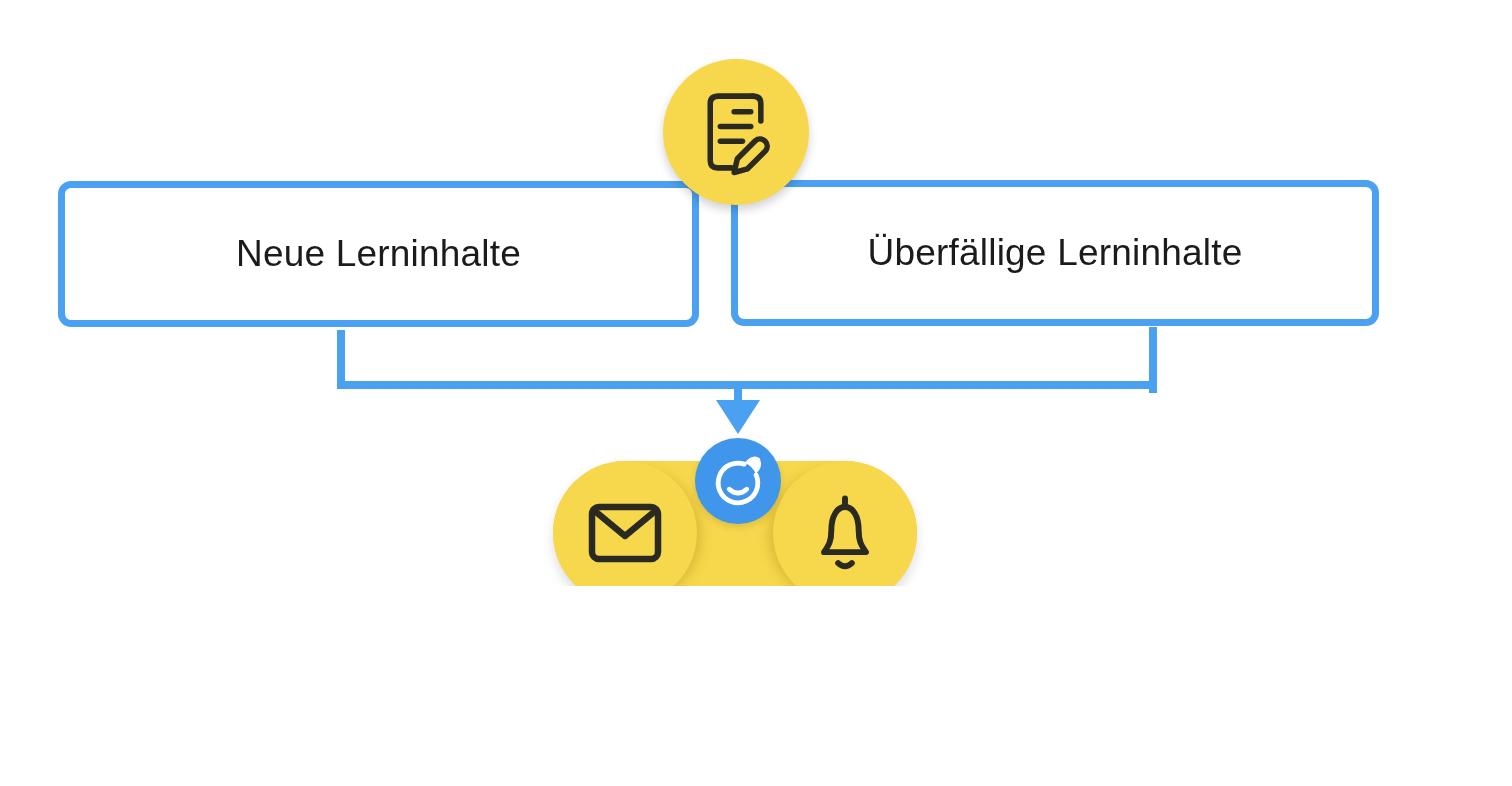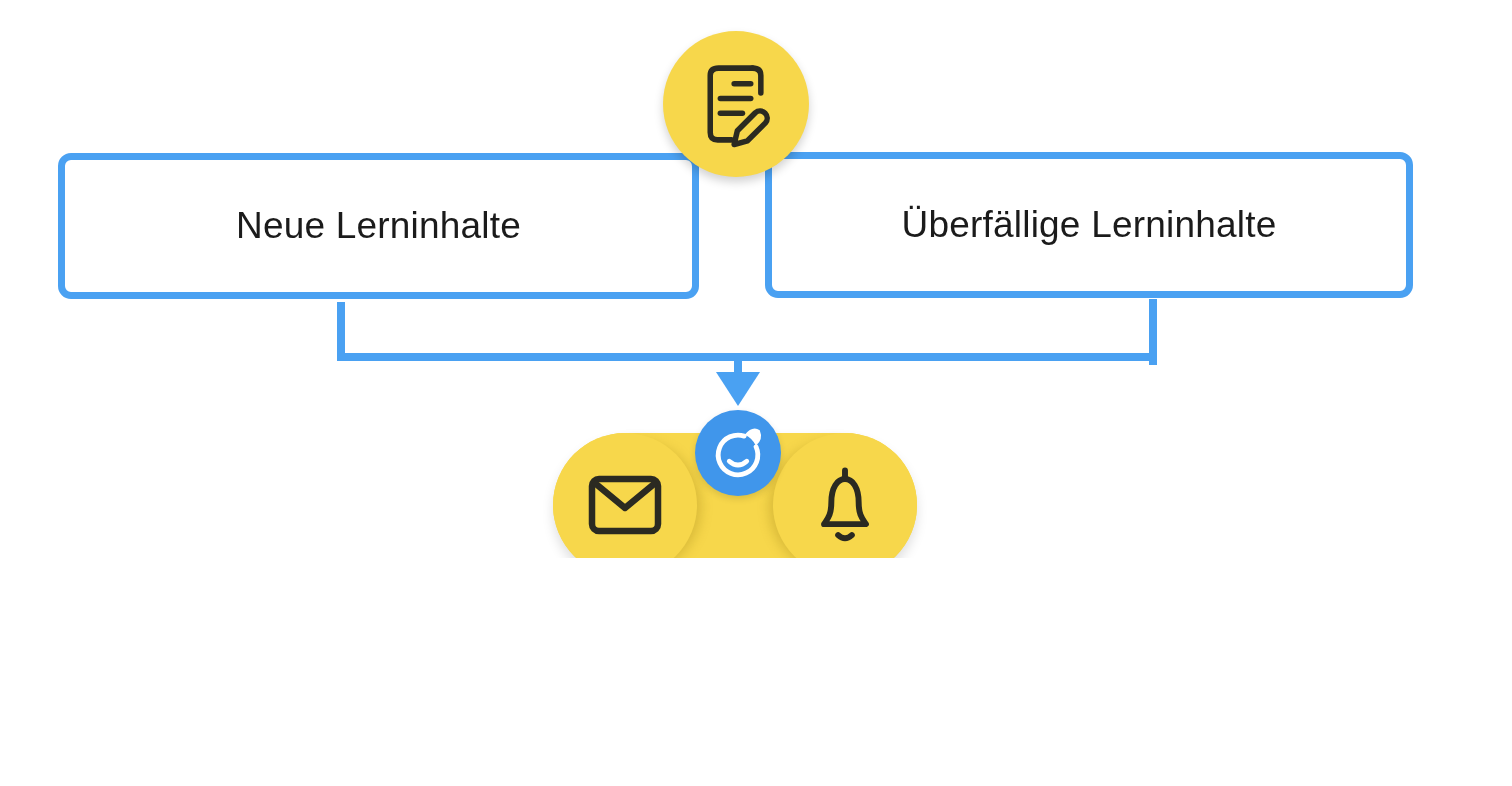--- a/index.html
+++ b/index.html
@@ -12,20 +12,21 @@
     --background:#FFFFFF;
   }
   *{box-sizing:border-box;margin:0;padding:0;}
   html,body{background:var(--background);}
   body{font-family:"Liberation Sans","DejaVu Sans",sans-serif;}
   .canvas{
     position:relative;
     width:1512px;height:558px;
     background:var(--background);
     overflow:hidden;
+    margin-top:28px;
   }
   
   .connector{position:absolute;background:var(--line-blue);}
   .stub-left{left:337px;top:302px;width:8px;height:59px;}
   .stub-right{left:1149px;top:299px;width:8px;height:66px;}
   .hbar{left:337px;top:353px;width:820px;height:8px;}
   .stem{left:734px;top:361px;width:8px;height:13px;}
   .arrowhead{
     position:absolute;left:716px;top:372px;width:0;height:0;
     border-left:22px solid transparent;
@@ -37,21 +38,21 @@
     position:absolute;
     background:#fff;
     border:7px solid var(--line-blue);
     border-radius:13px;
     display:flex;align-items:center;justify-content:center;
     color:var(--text);
     font-size:37px;
     letter-spacing:.2px;
   }
   .box-left{left:58px;top:153px;width:641px;height:146px;}
-  .box-right{left:765px;top:152px;width:648px;height:146px;}
+  .box-right{left:731px;top:152px;width:648px;height:146px;}
   .box-bottom{left:455px;top:548px;width:556px;height:161px;padding-top:24px;z-index:1;}
   
   .top-badge{
     position:absolute;left:663px;top:31px;width:146px;height:146px;
     background:var(--yellow);border-radius:50%;
     display:flex;align-items:center;justify-content:center;
     box-shadow:0 5px 10px rgba(0,0,0,.18);
     z-index:2;
   }
   

